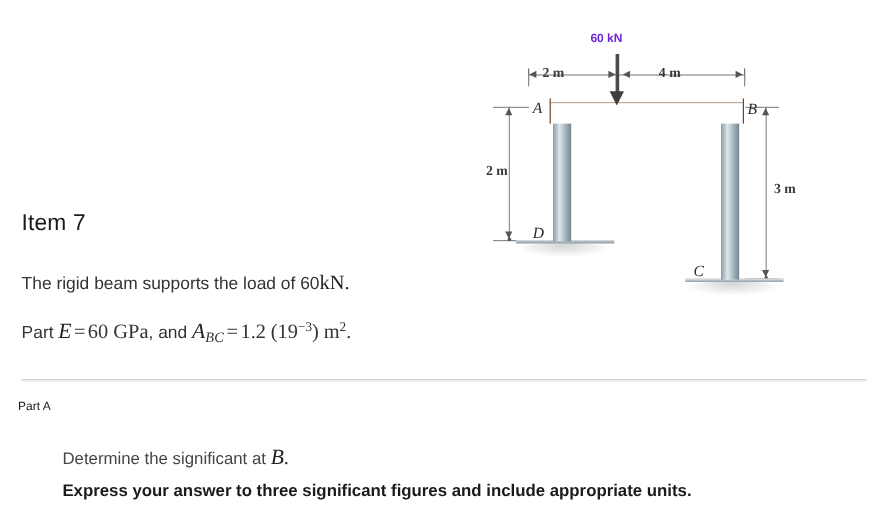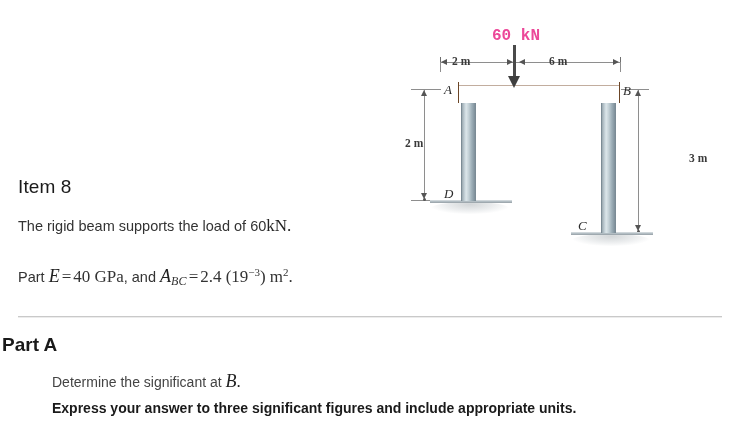--- a/index.html
+++ b/index.html
@@ -23,21 +23,21 @@
     left: 18px;
     top: 176px;
     font-size: 19px;
     font-weight: 400;
     color: #1a1a1a;
     letter-spacing: 0.1px;
   }
   #problem-statement {
     position: absolute;
     left: 18px;
-    top: 216px;
+    top: 226px;
     font-size: 14.5px;
     color: #333333;
     white-space: nowrap;
   }
   #given-line {
     position: absolute;
     left: 18px;
     top: 266px;
     font-size: 14.5px;
     color: #333333;
@@ -84,24 +84,24 @@
     left: 18px;
     top: 316px;
     width: 704px;
     height: 2px;
     background: linear-gradient(to bottom, #c9c9c9 0 1px, #ececec 1px 2px);
   }
 
   
   #part-label {
     position: absolute;
-    left: 2px;
+    left: 15px;
     top: 334px;
-    font-size: 19px;
-    font-weight: bold;
+    font-size: 10px;
+    font-weight: normal;
     color: #1a1a1a;
   }
   #part-question {
     position: absolute;
     left: 52px;
     top: 371px;
     font-size: 14px;
     color: #444444;
   }
   #part-instruction {
@@ -131,24 +131,24 @@
   #figure .dim-text {
     position: absolute;
     font-family: "Liberation Serif", serif;
     font-weight: bold;
     font-size: 11.5px;
     color: #3a3a3a;
     white-space: nowrap;
   }
   #figure .load-text {
     position: absolute;
-    font-family: Liberation Mono, monospace;
+    font-family: Liberation Sans, sans-serif;
     font-weight: bold;
-    font-size: 16px;
-    color: #ec4899;
+    font-size: 10px;
+    color: #6d28d9;
     white-space: nowrap;
   }
 
   
   #beam {
     position: absolute;
     left: 63px;
     top: 68px;
     width: 162px;
     height: 21px;
@@ -262,30 +262,30 @@
   .pin-dot {
     position: absolute;
     width: 3px; height: 3px;
     background: #555;
     border-radius: 50%;
   }
 </style>
 </head>
 <body>
 
-<div id="item-title">Item 8</div>
+<div id="item-title">Item 7</div>
 
 <div id="problem-statement">
   <span>The rigid beam supports the load of 60</span><span class="mserif">kN</span><span class="mserif">.</span>
 </div>
 
 <div id="given-line">
   <span>Part</span>
-  <span class="mital">E</span><span class="mop">=</span><span class="mnum">40 GPa</span><span>, and</span>
-  <span class="mital">A</span><span class="msub">BC</span><span class="mop">=</span><span class="mnum">2.4</span> <span class="mnum">(19</span><span class="msup">−3</span><span class="mnum">)</span> <span class="mnum">m</span><span class="msup">2</span><span class="mnum">.</span>
+  <span class="mital">E</span><span class="mop">=</span><span class="mnum">60 GPa</span><span>, and</span>
+  <span class="mital">A</span><span class="msub">BC</span><span class="mop">=</span><span class="mnum">1.2</span> <span class="mnum">(19</span><span class="msup">−3</span><span class="mnum">)</span> <span class="mnum">m</span><span class="msup">2</span><span class="mnum">.</span>
 </div>
 
 <div id="divider"></div>
 
 <div id="part-label">Part A</div>
 
 <div id="part-question">
   <span>Determine the significant at</span>
   <span class="mital">B</span><span class="mserif">.</span>
 </div>
@@ -304,21 +304,21 @@
   <div class="tick-v" style="left:45px; top:43px;"></div>
   <div class="tick-v" style="left:225px; top:43px;"></div>
   <div class="tick-v" style="left:119px; top:43px;"></div>
 
   <div class="arw arw-l" style="left:46px; top:45px;"></div>
   <div class="arw arw-r" style="left:112px; top:45px;"></div>
   <div class="arw arw-l" style="left:124px; top:45px;"></div>
   <div class="arw arw-r" style="left:218px; top:45px;"></div>
 
   <div class="dim-text" style="left:57px; top:41px;">2 m</div>
-  <div class="dim-text" style="left:154px; top:41px;">6 m</div>
+  <div class="dim-text" style="left:154px; top:41px;">4 m</div>
 
   <div class="dline-v" style="left:45px; top:48px; height:10px;"></div>
   <div class="dline-v" style="left:225px; top:48px; height:10px;"></div>
 
   <div id="beam"></div>
 
   <div class="column" id="col-ad"></div>
   <div class="column" id="col-bc"></div>
 
   <div class="base-shadow" id="shadow-d"></div>
@@ -331,21 +331,21 @@
   <div class="dline-v" style="left:29px; top:75px; height:111px;"></div>
   <div class="arw arw-u" style="left:26px; top:76px;"></div>
   <div class="arw arw-d" style="left:26px; top:179px;"></div>
   <div class="dim-text" style="left:10px; top:123px;">2 m</div>
 
   <div class="dline-h" style="left:226px; top:75px; width:28px;"></div>
   <div class="dline-h" style="left:226px; top:218px; width:28px;"></div>
   <div class="dline-v" style="left:243px; top:75px; height:143px;"></div>
   <div class="arw arw-u" style="left:240px; top:76px;"></div>
   <div class="arw arw-d" style="left:240px; top:211px;"></div>
-  <div class="dim-text" style="left:250px; top:138px;margin-left:44px;">3 m</div>
+  <div class="dim-text" style="left:250px; top:138px;">3 m</div>
 
   <div class="fig-label" style="left:49px; top:68px;">A</div>
   <div class="fig-label" style="left:228px; top:69px;">B</div>
   <div class="fig-label" style="left:183px; top:204px;">C</div>
   <div class="fig-label" style="left:49px; top:172px;">D</div>
 
   <div class="pin-dot" style="left:28px; top:184px;"></div>
   <div class="pin-dot" style="left:242px; top:216px;"></div>
 </div>
 

